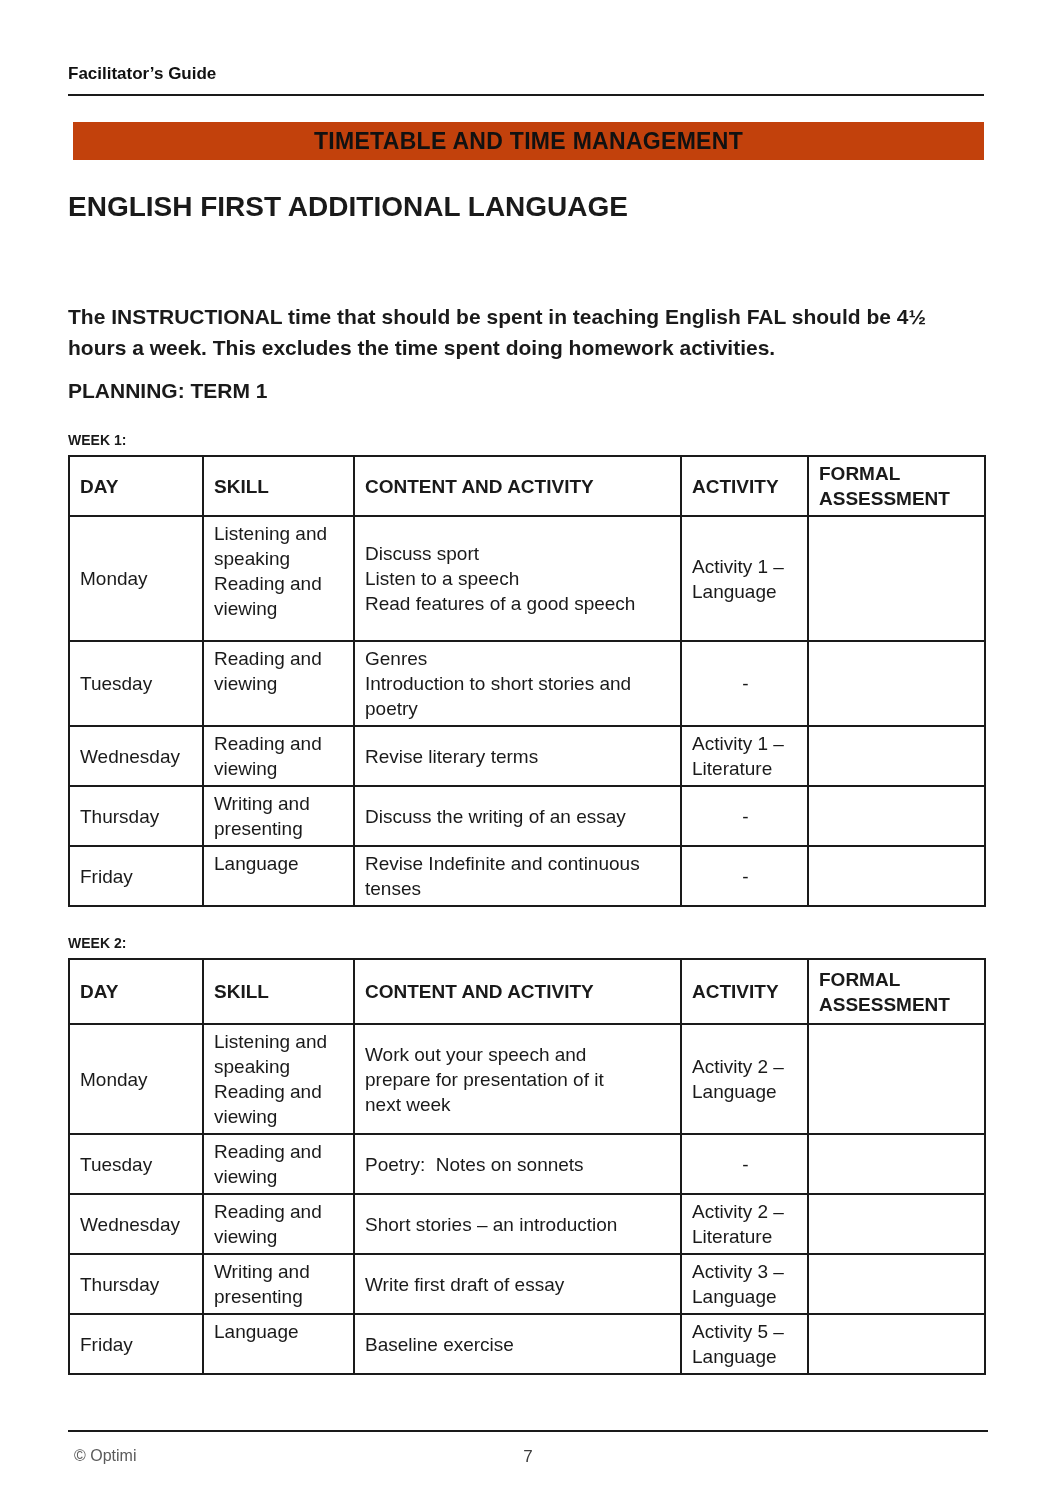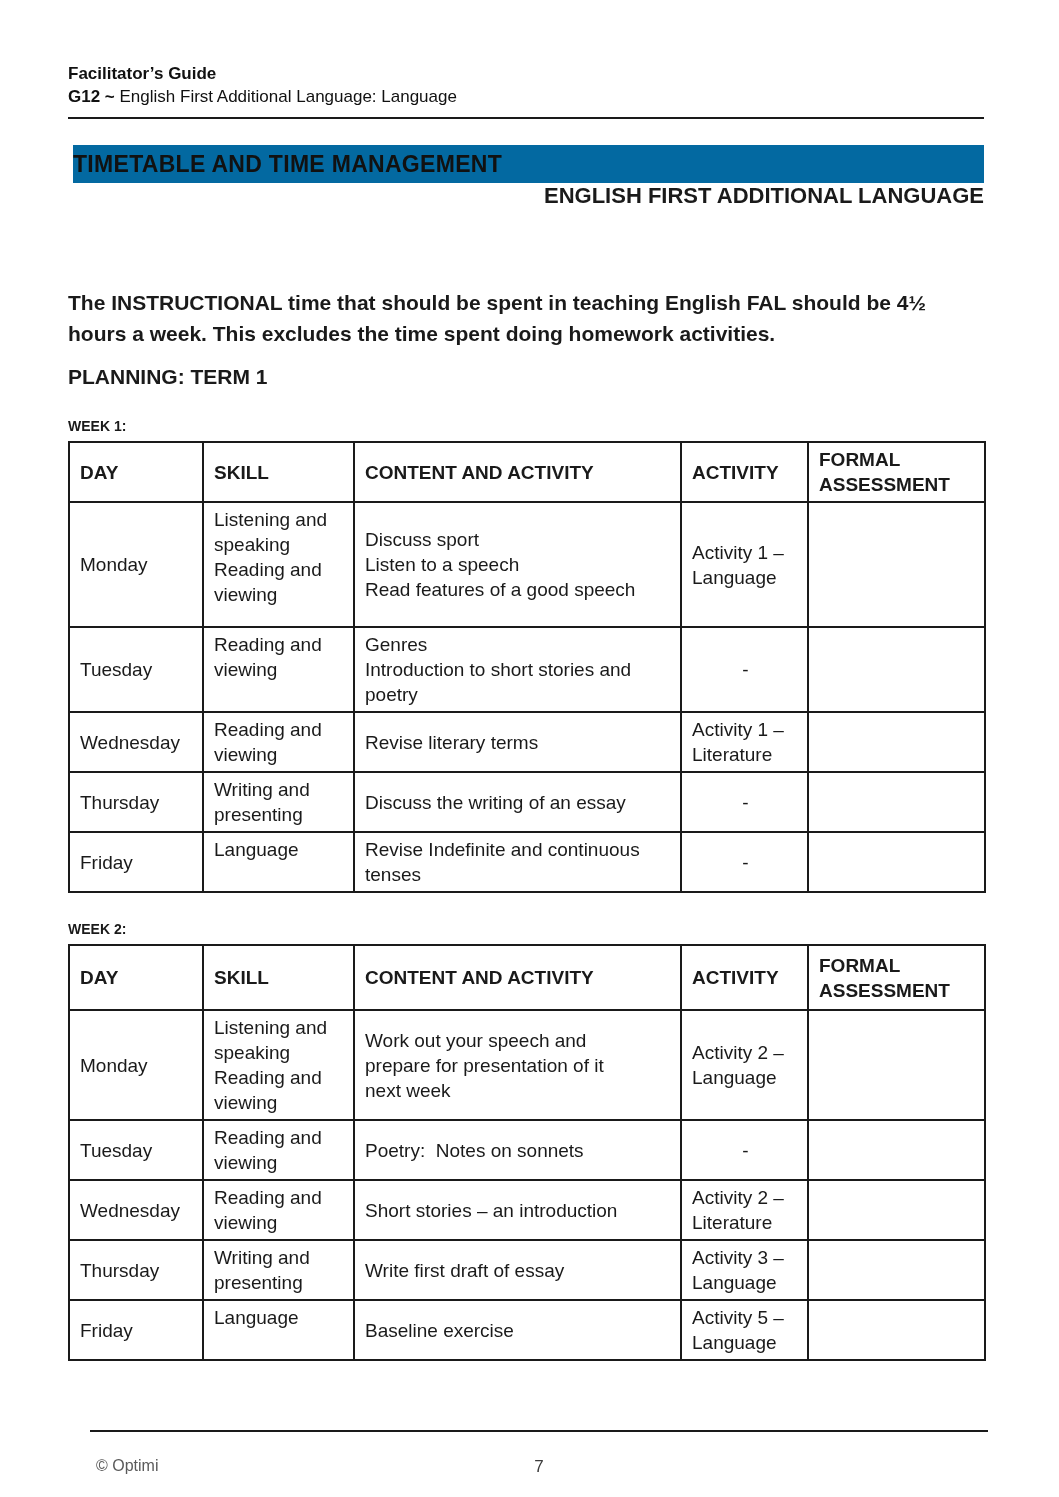--- a/index.html
+++ b/index.html
@@ -17,29 +17,30 @@
 
   .doc-header { font-size: 17px; line-height: 23px; color: #111; }
   .bold { font-weight: bold; }
 
   .rule { margin-top: 9px; border-top: 2px solid #1a1a1a; }
 
   .banner {
     margin-top: 26px;
     margin-left: 5px;
     height: 38px;
-    background: #0369a1;
+    background: #c2410c;
+    text-align: center;
     font-size: 23px;
     font-weight: bold;
     line-height: 38px;
     color: #111;
     letter-spacing: 0.3px;
   }
 
-  .subject-title { text-align: right; font-size: 22px; font-weight: bold; }
+  .subject-title { margin-top: 31px; text-align: left; font-size: 28px; font-weight: bold; }
   .grade-title   { margin-top: 24px; text-align: center; font-size: 20px; font-weight: bold; }
 
   .intro { margin-top: 78px; font-size: 21px; font-weight: bold; line-height: 31px; width: 890px; }
 
   .planning-heading { margin-top: 16px; font-size: 21px; font-weight: bold; }
 
   .week-label { margin-top: 29px; font-size: 14px; font-weight: bold; }
   .week-label.second { margin-top: 28px; }
 
   table.plan-table {
@@ -64,36 +65,34 @@
   td.activity { vertical-align: middle; border-radius: 31px; }
   td.activity.dash { text-align: center; }
   td.formal   { vertical-align: middle; }
 
   .footer {
     position: absolute;
     left: 68px;
     right: 71px;
     top: 1430px;
     border-top: 2px solid #1a1a1a;
-    padding-top: 25px;
-    margin-left: 22px;
+    padding-top: 15px;
   }
   .footer-row { position: relative; height: 22px; }
   .copyright { position: absolute; left: 6px; top: 0; font-size: 16px; color: #5a5a5a; }
   .pagenum   { position: absolute; left: 0; right: 0; text-align: center; font-size: 17px; color: #3c3c3c; }
 </style>
 </head>
 <body>
 
 <div class="page">
   <div class="content">
 
     <div class="doc-header">
       <div class="bold">Facilitator’s Guide</div>
-      <div><span class="bold">G12 ~</span><span> English First Additional Language: Language</span></div>
     </div>
 
     <div class="rule"></div>
 
     <div class="banner">TIMETABLE AND TIME MANAGEMENT</div>
 
     <div class="subject-title">ENGLISH FIRST ADDITIONAL LANGUAGE</div>
 
     <div class="intro">The INSTRUCTIONAL time that should be spent in teaching English FAL should be 4½ hours a week. This excludes the time spent doing homework activities.</div>
 

